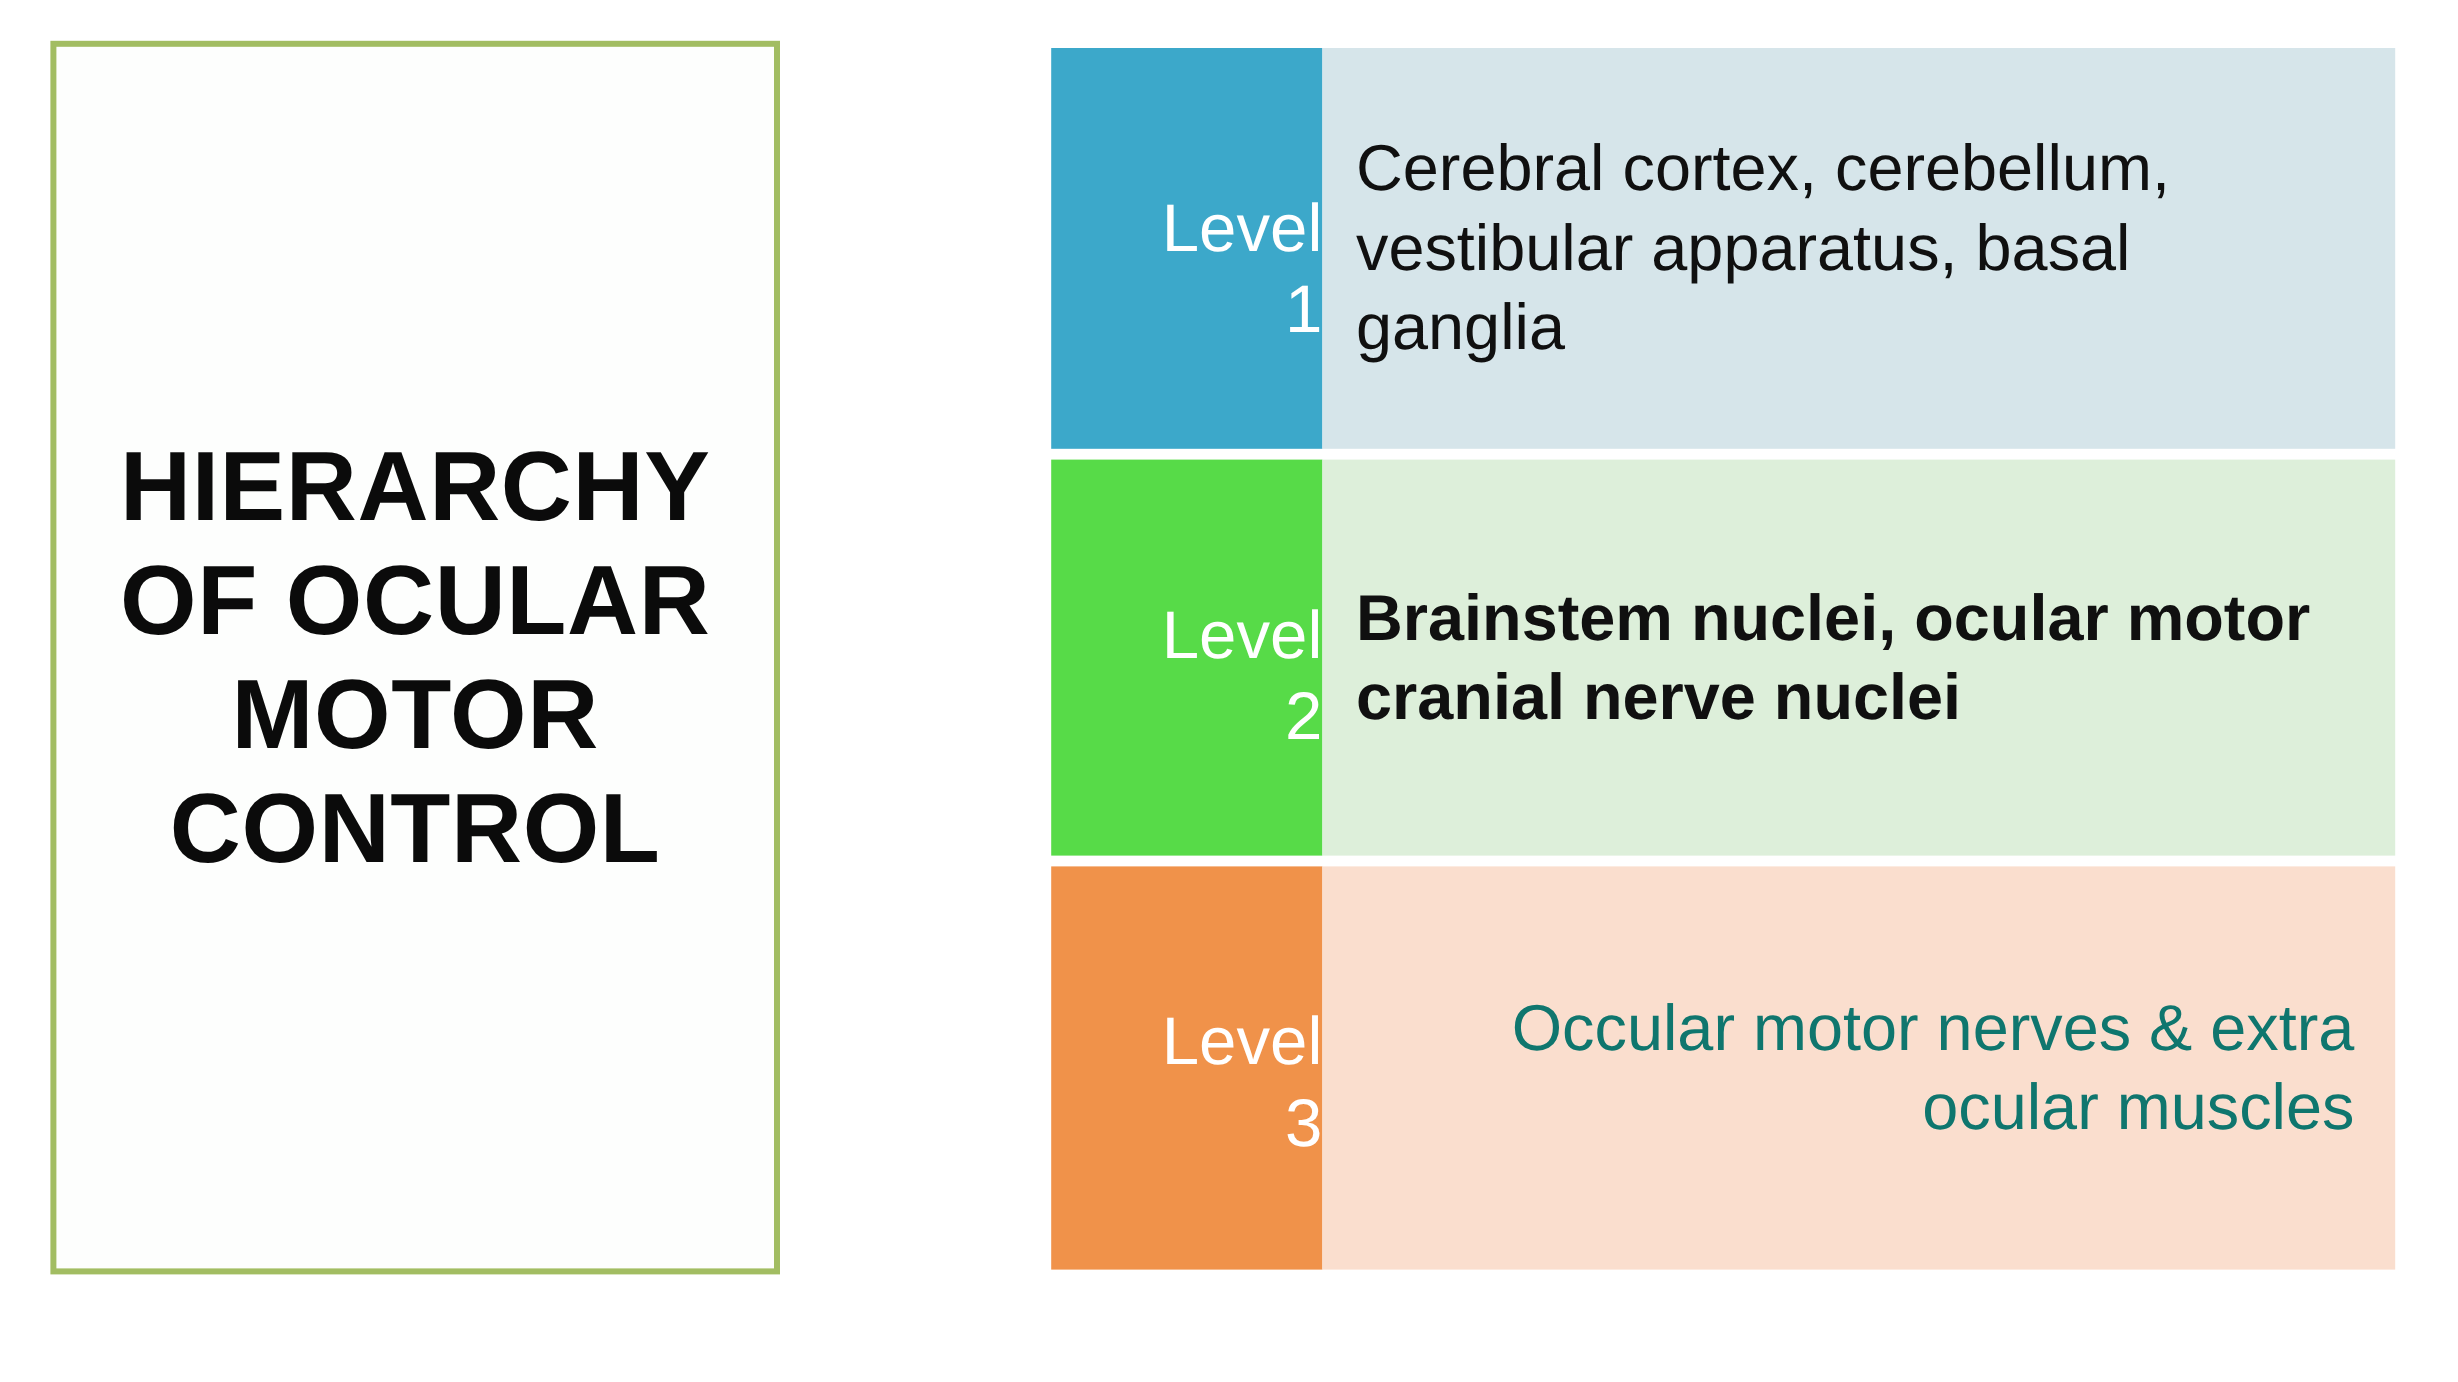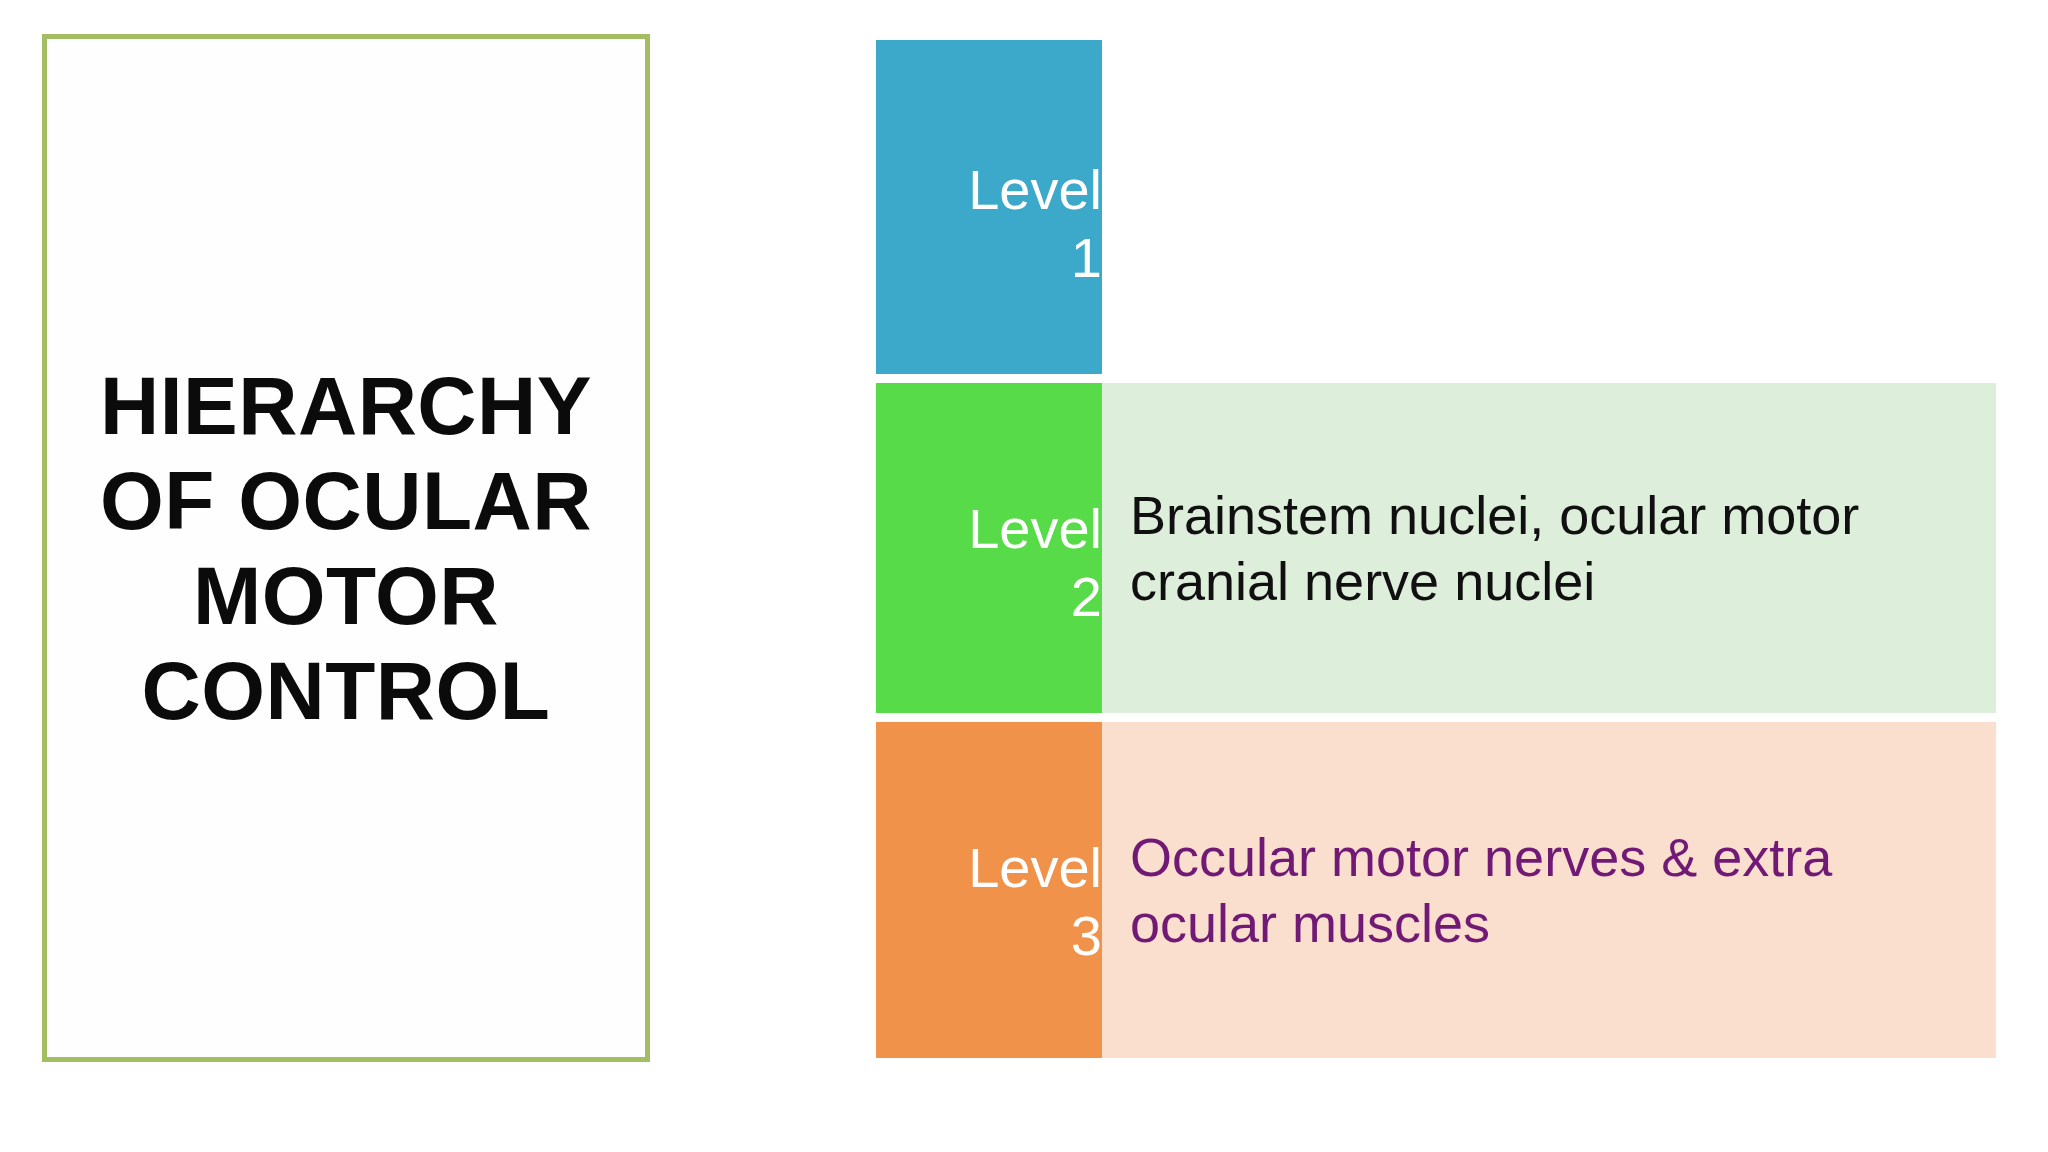--- a/index.html
+++ b/index.html
@@ -117,36 +117,39 @@
     <div class="title-card-text" style="color: rgb(11, 11, 11);">HIERARCHY OF OCULAR MOTOR CONTROL</div>
   </div>
 
   <div class="levels">
 
     <div class="level-row row-1">
       <div class="level-badge" style="background: rgb(60, 168, 202); color: rgb(255, 255, 255);">
         <span class="badge-word">Level</span>
         <span class="badge-num">1</span>
       </div>
+      <div class="level-body" style="background: rgb(214, 229, 234); color: rgb(16, 16, 16);">
+        <span>Cerebral cortex, cerebellum, vestibular apparatus, basal ganglia</span>
+      </div>
     </div>
 
     <div class="level-row row-2">
       <div class="level-badge" style="background: rgb(87, 219, 72); color: rgb(255, 255, 255);">
         <span class="badge-word">Level</span>
         <span class="badge-num">2</span>
       </div>
-      <div class="level-body" style="background: rgb(221, 239, 218); color: rgb(16, 16, 16);">
+      <div class="level-body" style="background: rgb(221, 239, 218); color: rgb(16, 16, 16); font-weight: bold;">
         <span>Brainstem nuclei, ocular motor cranial nerve nuclei</span>
       </div>
     </div>
 
     <div class="level-row row-3">
       <div class="level-badge" style="background: rgb(240, 146, 74); color: rgb(255, 255, 255);">
         <span class="badge-word">Level</span>
         <span class="badge-num">3</span>
       </div>
-      <div class="level-body" style="background: rgb(250, 222, 206); color: #701a75;">
+      <div class="level-body" style="background: rgb(250, 222, 206); color: #0f766e; text-align: right;">
         <span>Occular motor nerves &amp; extra ocular muscles</span>
       </div>
     </div>
 
   </div>
 </div>
 
 </body></html>

